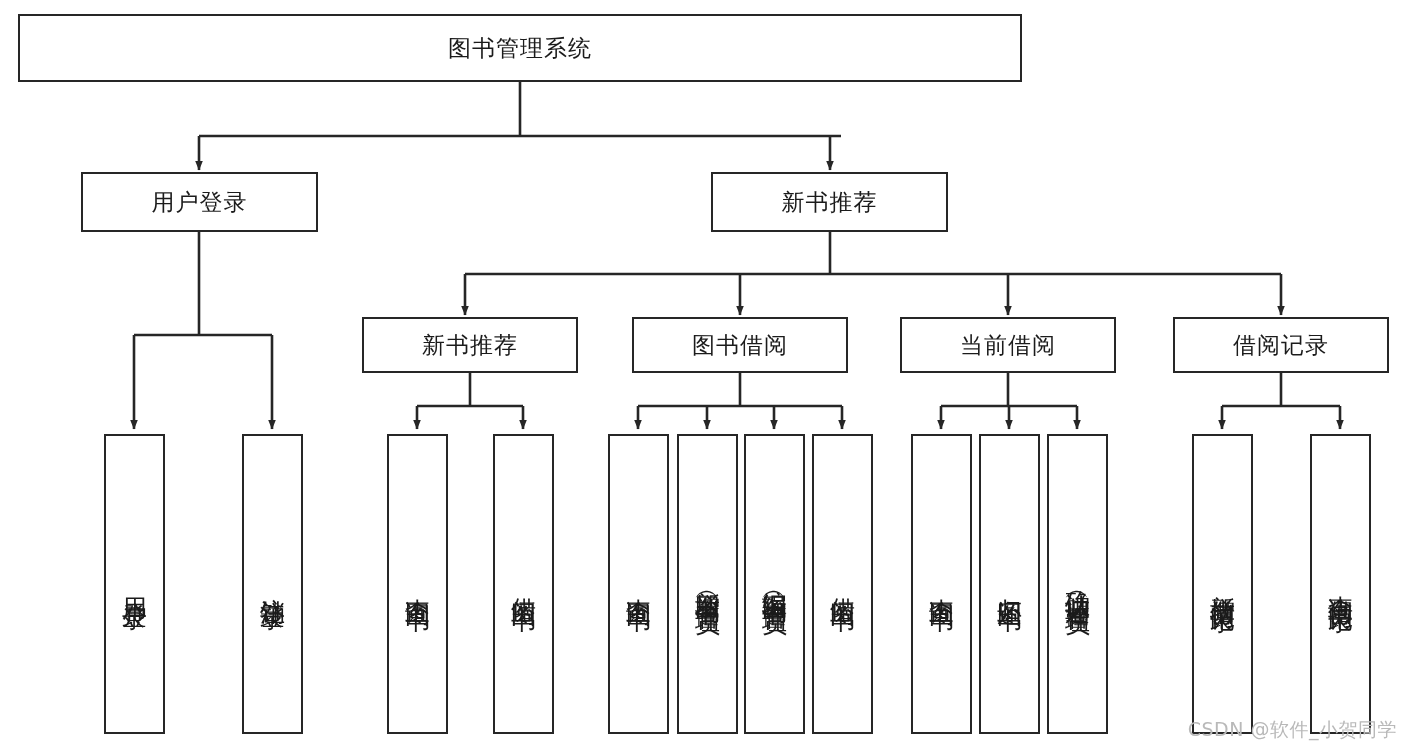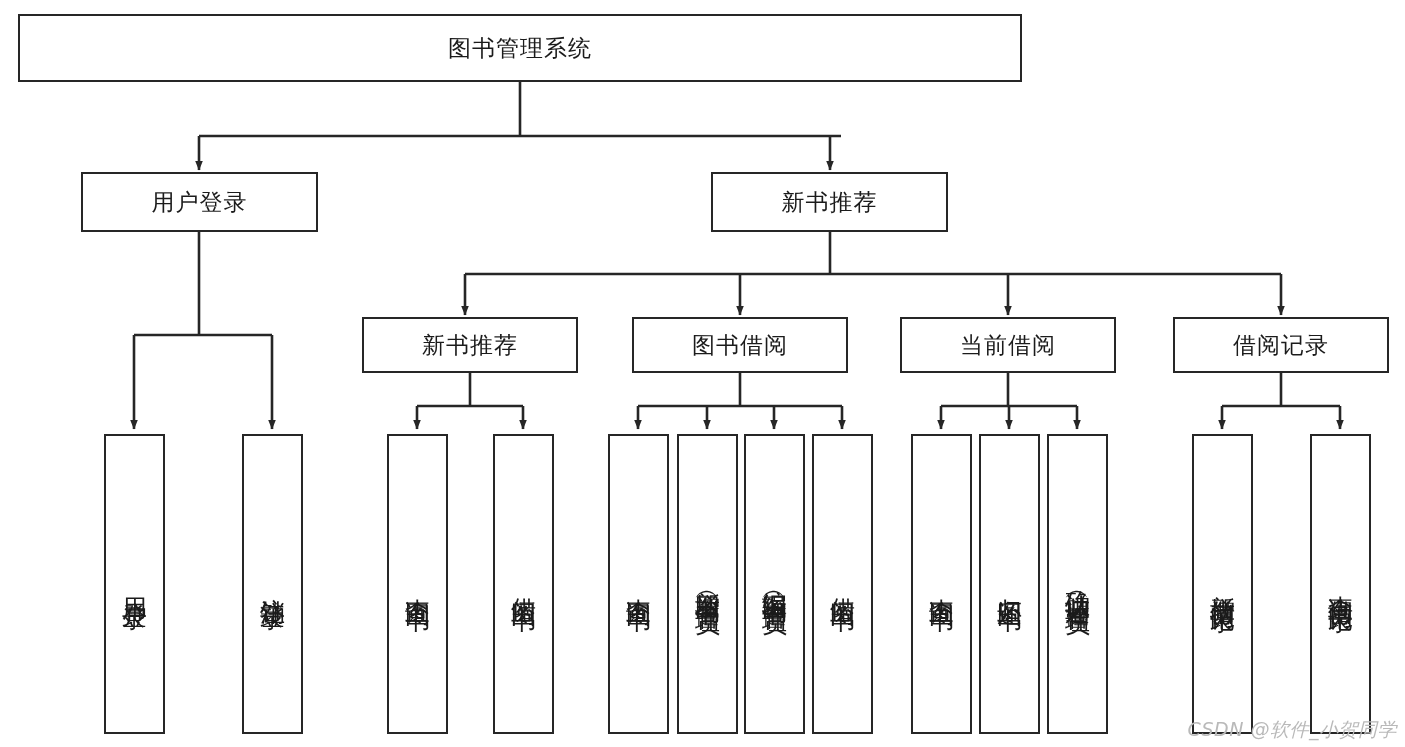--- a/index.html
+++ b/index.html
@@ -58,21 +58,20 @@
   }
   .watermark {
     position: absolute;
     right: 8px;
     bottom: 4px;
     font-size: 19px;
     color: #b9b9b9;
     letter-spacing: 0.5px;
     white-space: nowrap;
     user-select: none;
-    font-style: italic;
   }
 </style>
 </head>
 <body>
 
 <div id="diagram-root">
 
   <svg class="connectors" viewBox="0 0 1405 747" xmlns="http://www.w3.org/2000/svg">
     <defs>
       <marker id="arrow" markerWidth="12" markerHeight="12" refX="9.5" refY="4" orient="auto" markerUnits="userSpaceOnUse">

